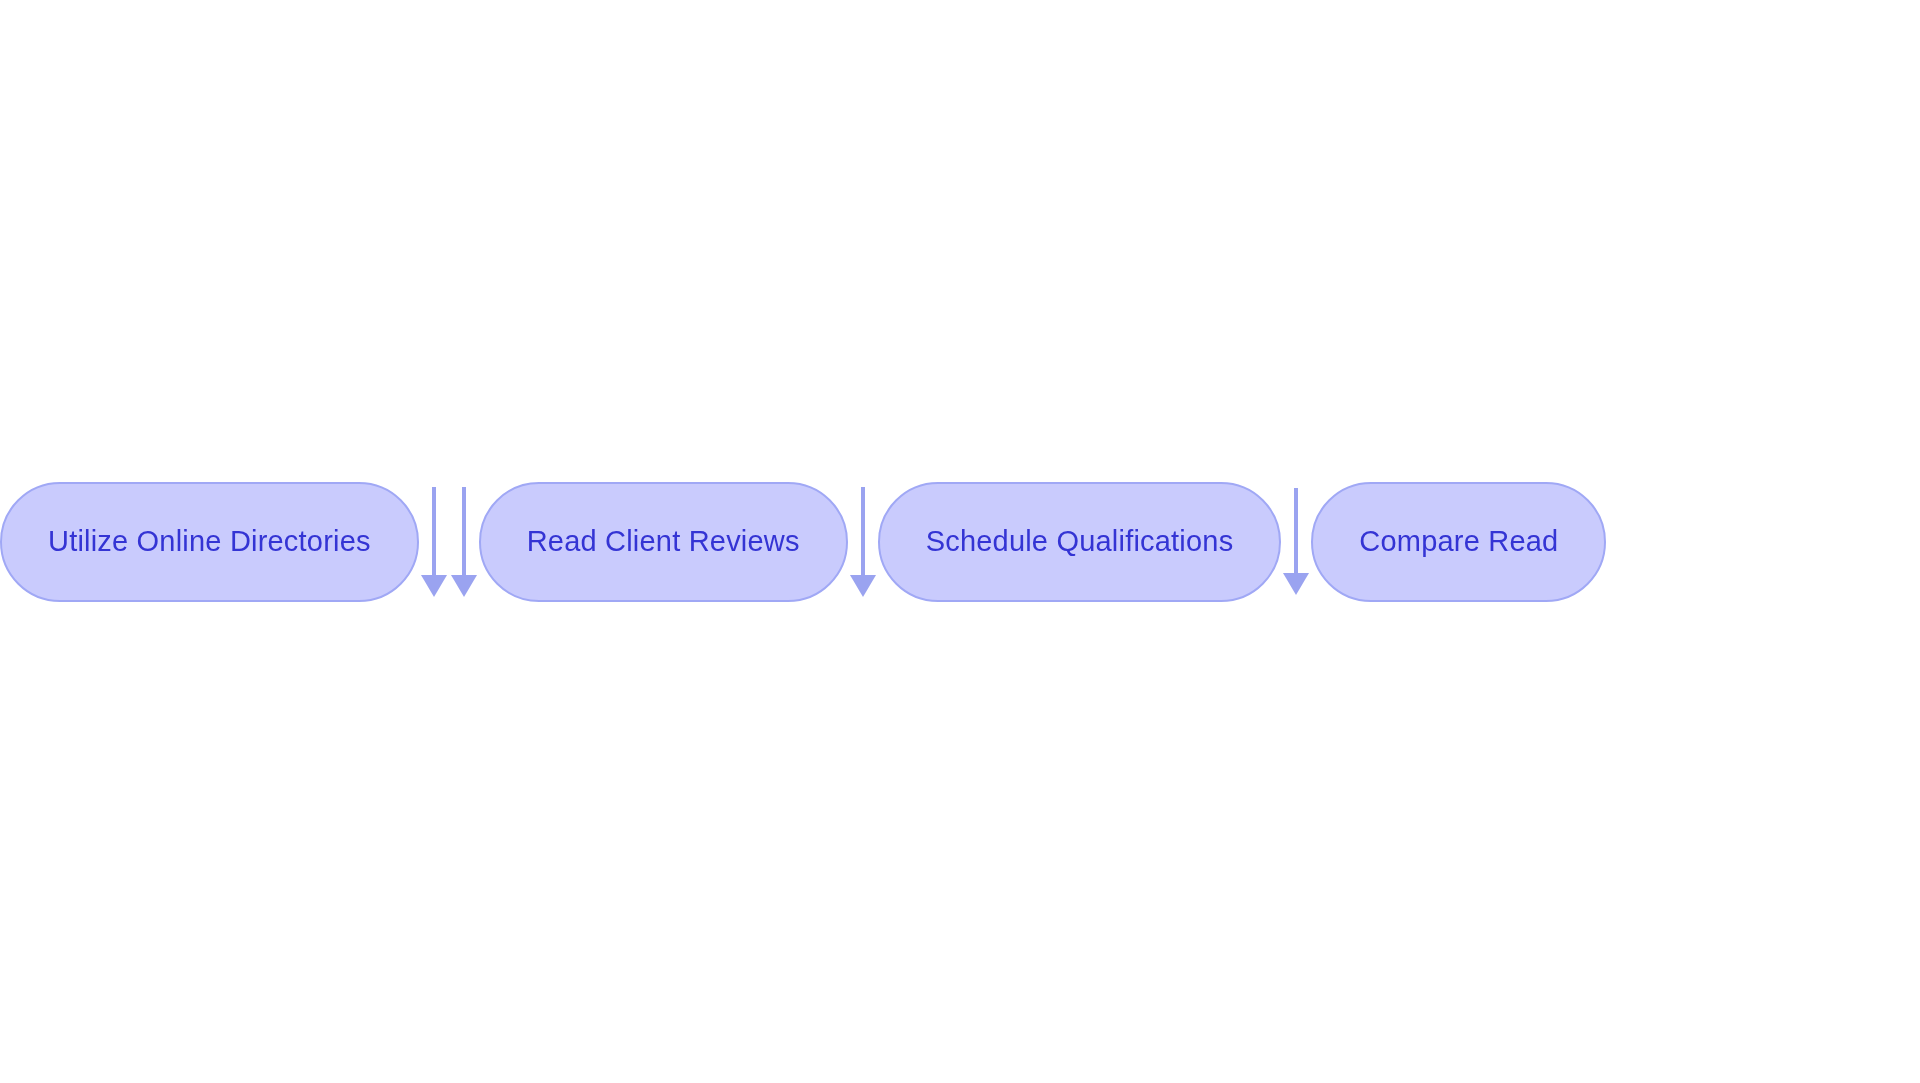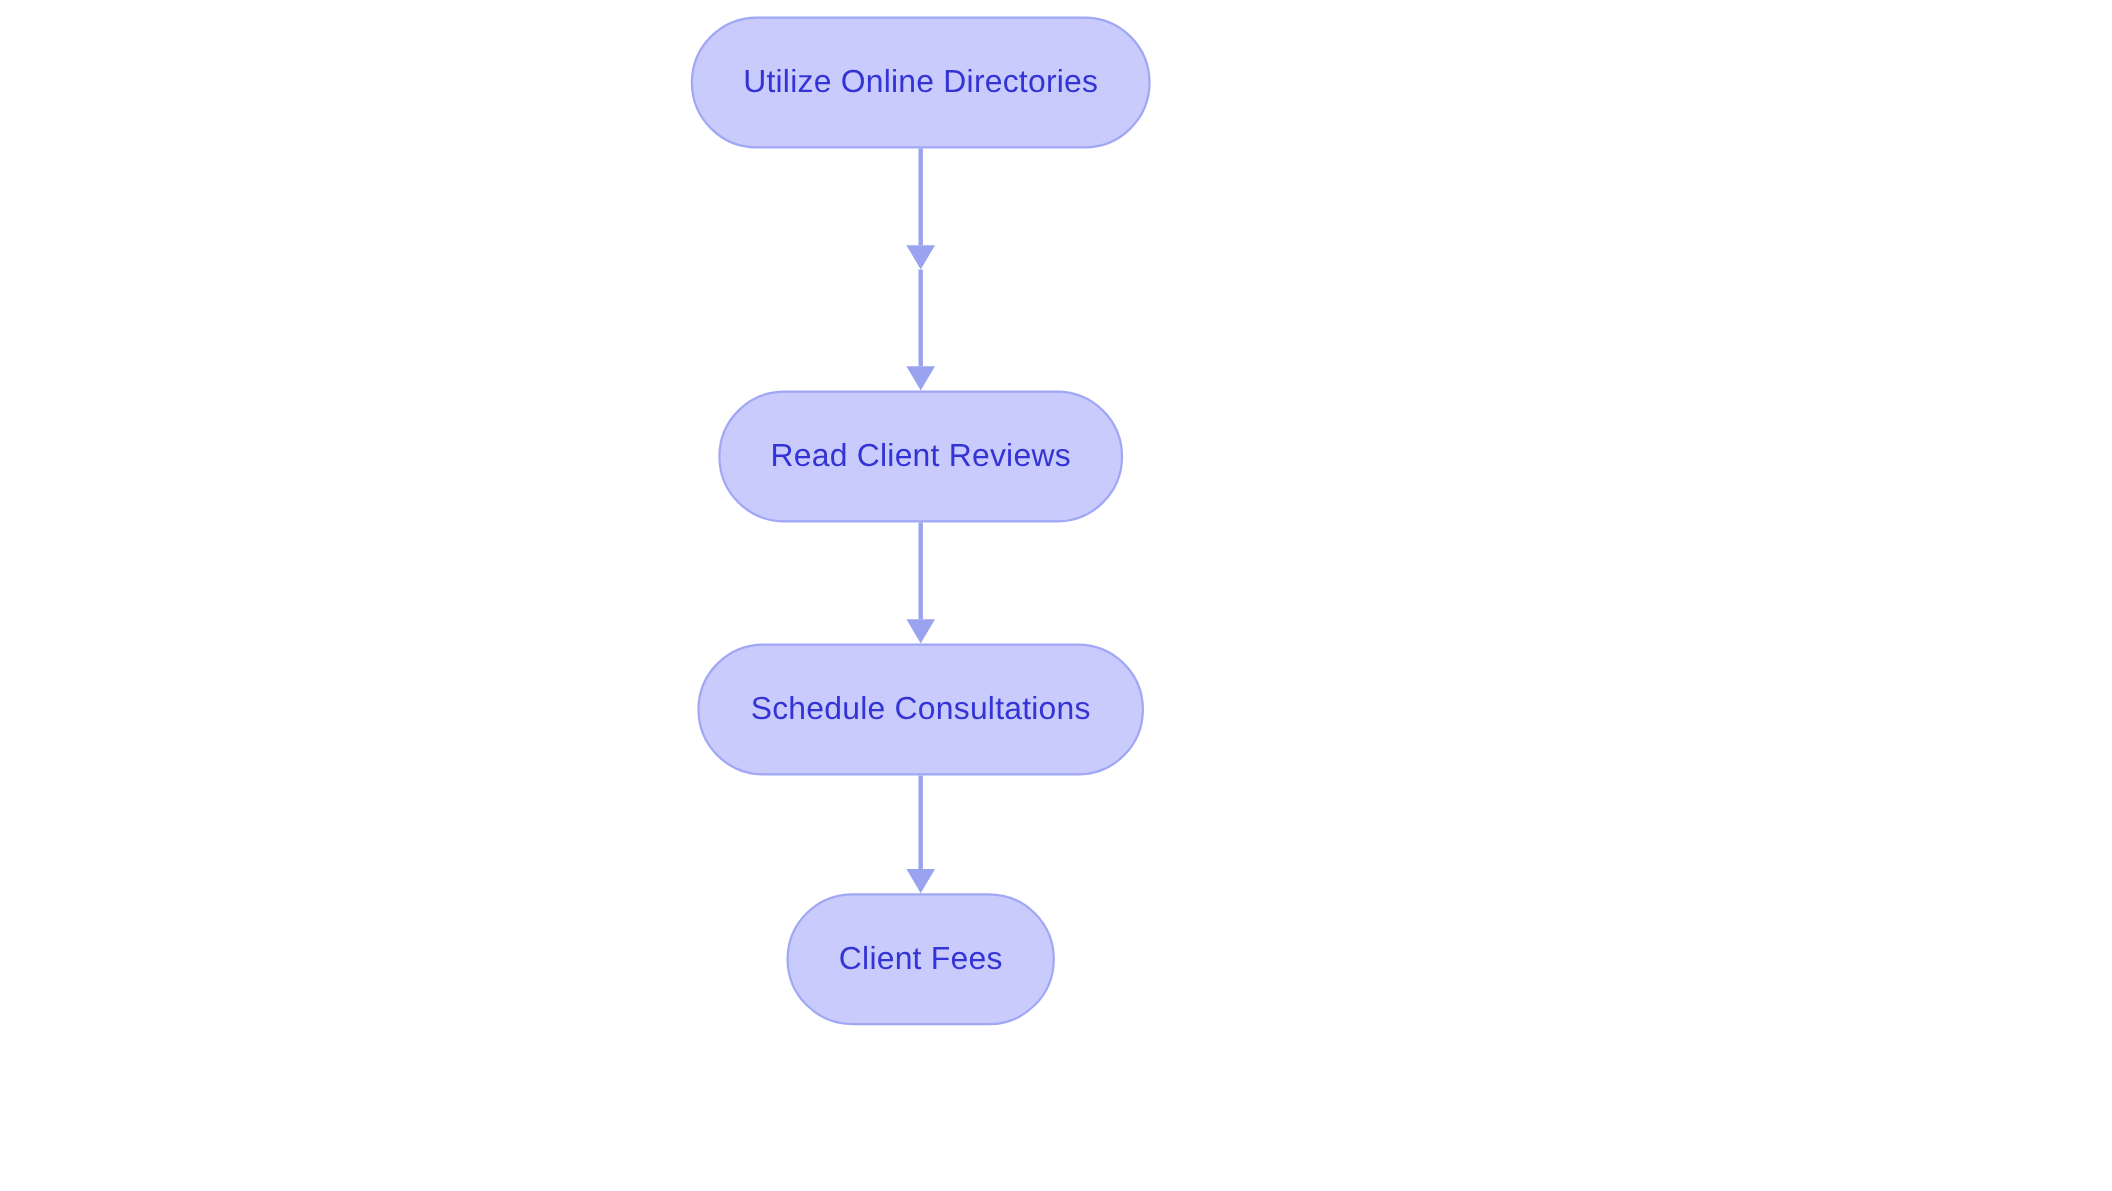--- a/index.html
+++ b/index.html
@@ -22,21 +22,21 @@
     background: #ffffff;
   }
 
   .flow-column {
     position: absolute;
     left: 0;
     top: 0;
     width: 1674px;
     height: 1083px;
     display: flex;
-    flex-direction: column;
+    flex-direction: row;
     align-items: center;
     justify-content: flex-start;
   }
 
   
   .node {
     box-sizing: border-box;
     display: flex;
     align-items: center;
     justify-content: center;
@@ -124,26 +124,26 @@
     <div class="node">
       <span class="node-label">Read Client Reviews</span>
     </div>
 
     <div class="connector gap-3">
       <span class="shaft"></span>
       <span class="head"></span>
     </div>
 
     <div class="node">
-      <span class="node-label">Schedule Consultations</span>
+      <span class="node-label">Schedule Qualifications</span>
     </div>
 
     <div class="connector gap-4">
       <span class="shaft"></span>
       <span class="head"></span>
     </div>
 
     <div class="node">
-      <span class="node-label">Client Fees</span>
+      <span class="node-label">Compare Read</span>
     </div>
 
   </div>
 </div>
 
 </body></html>

